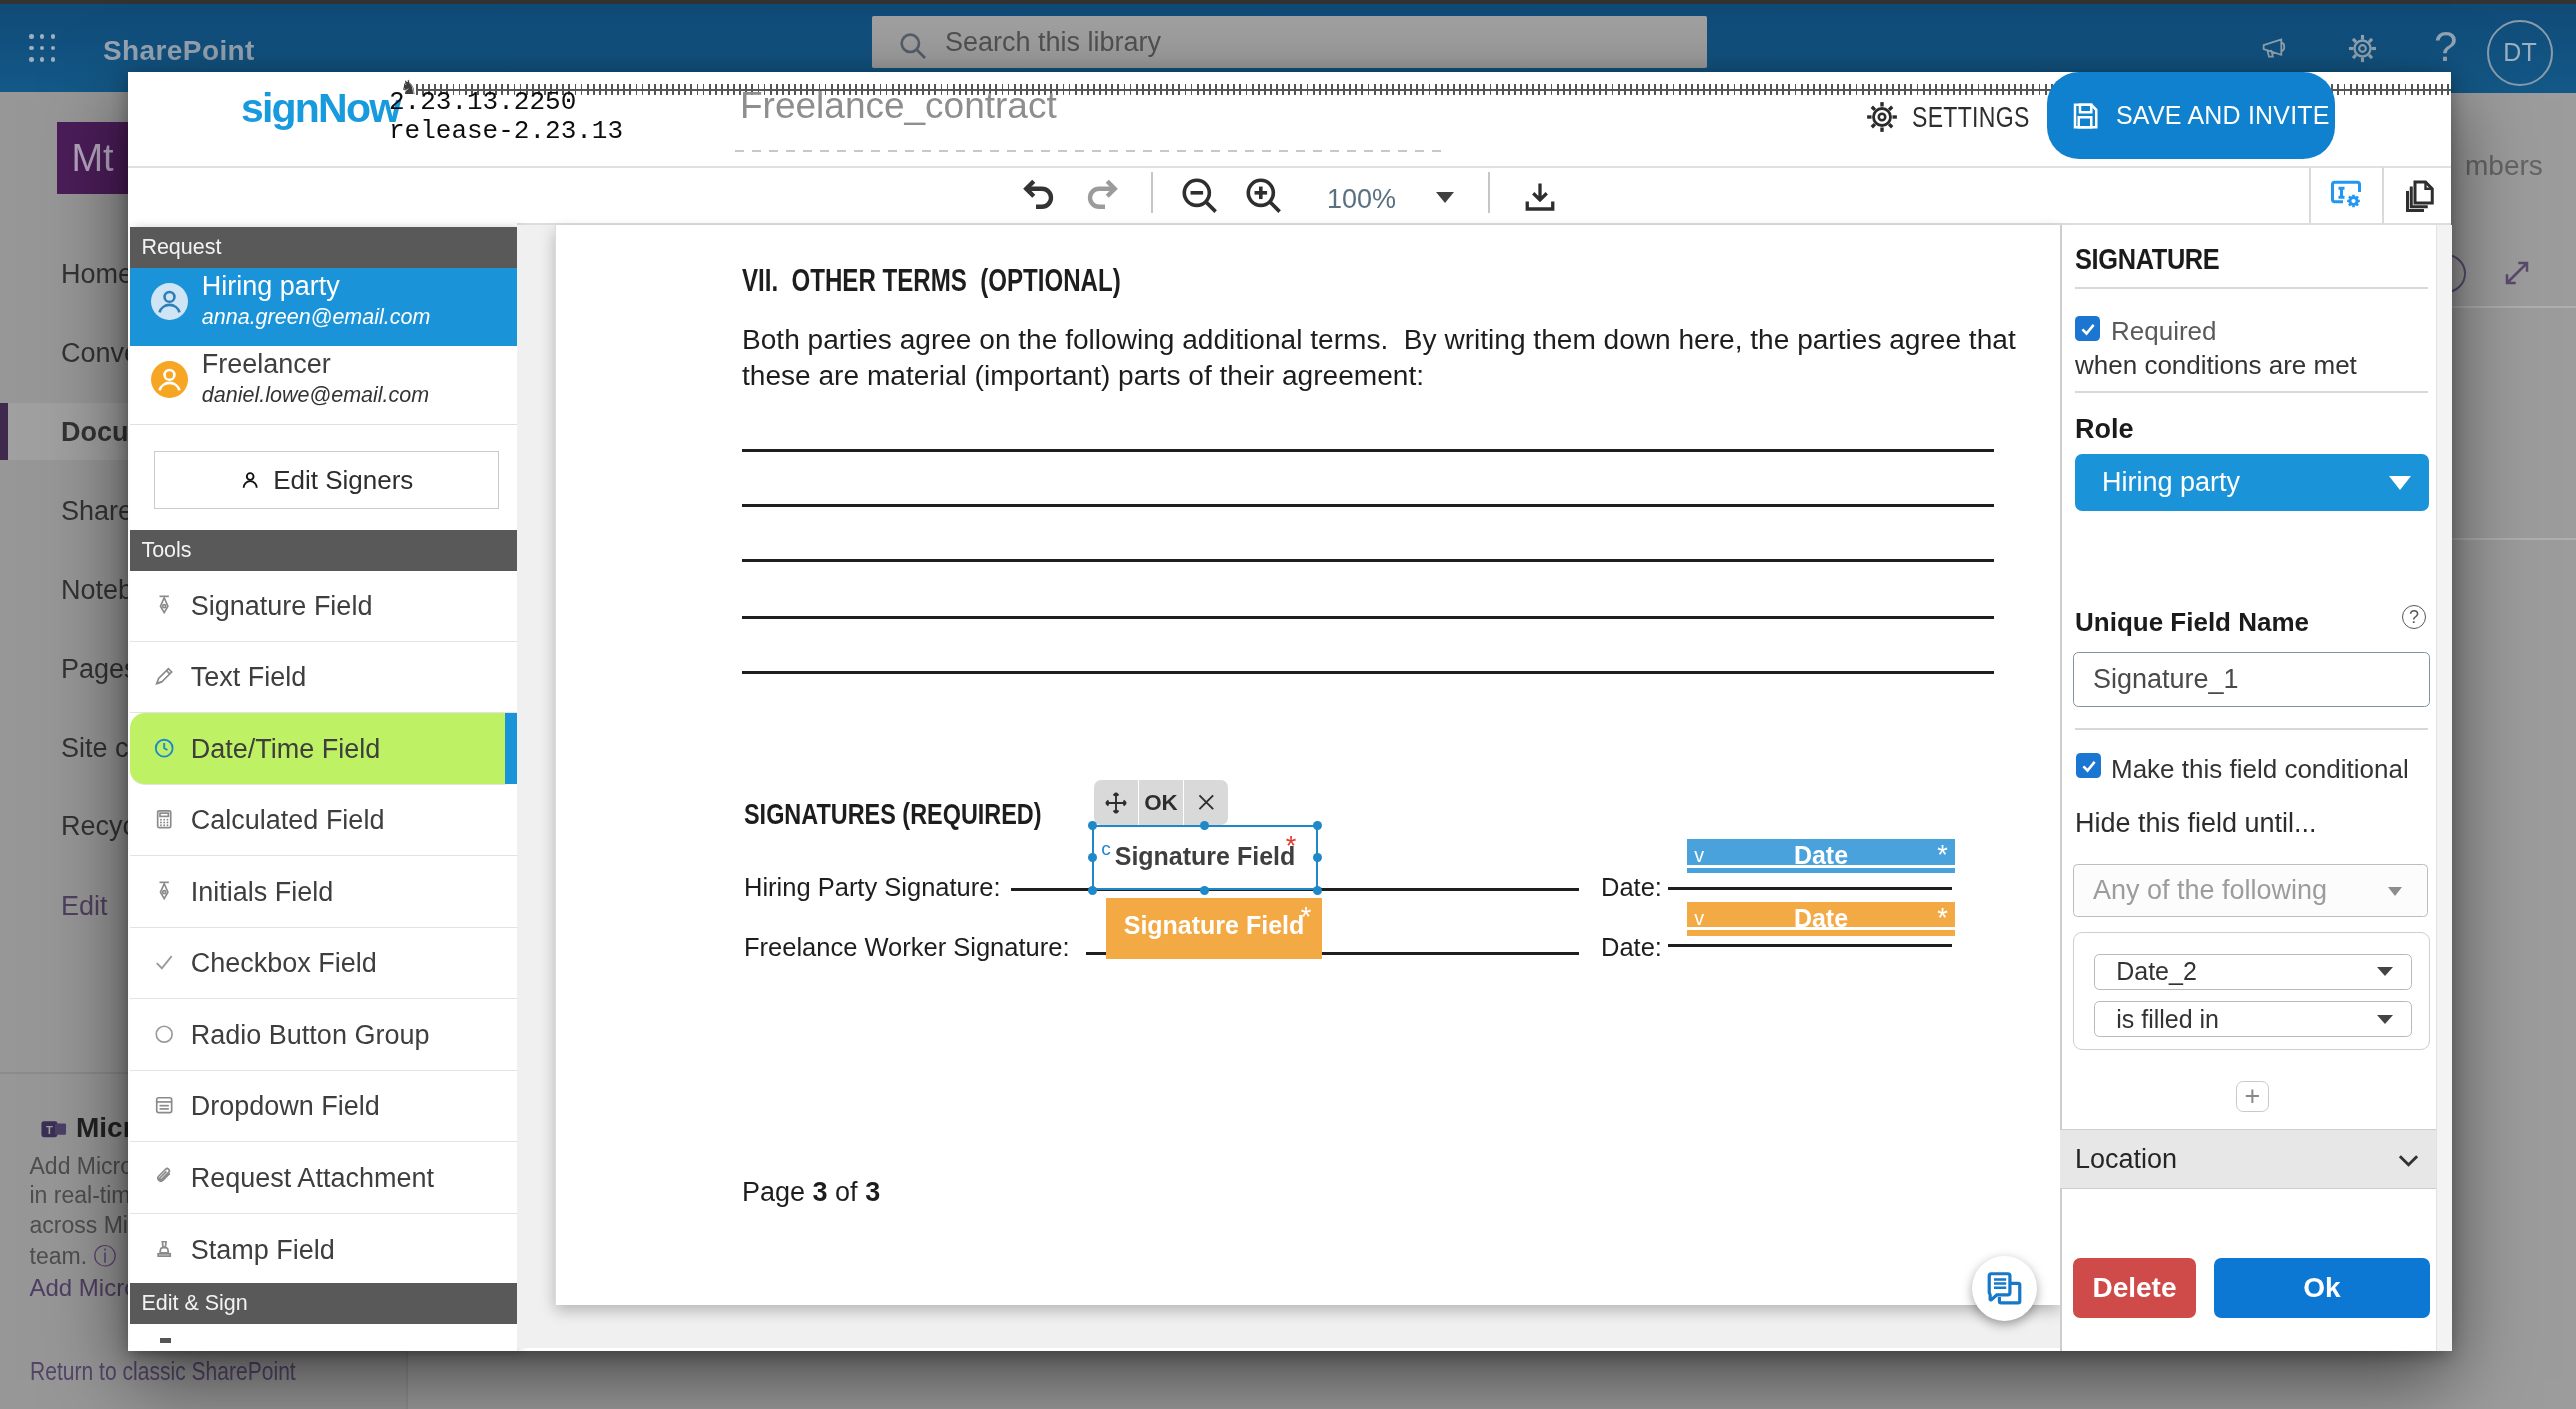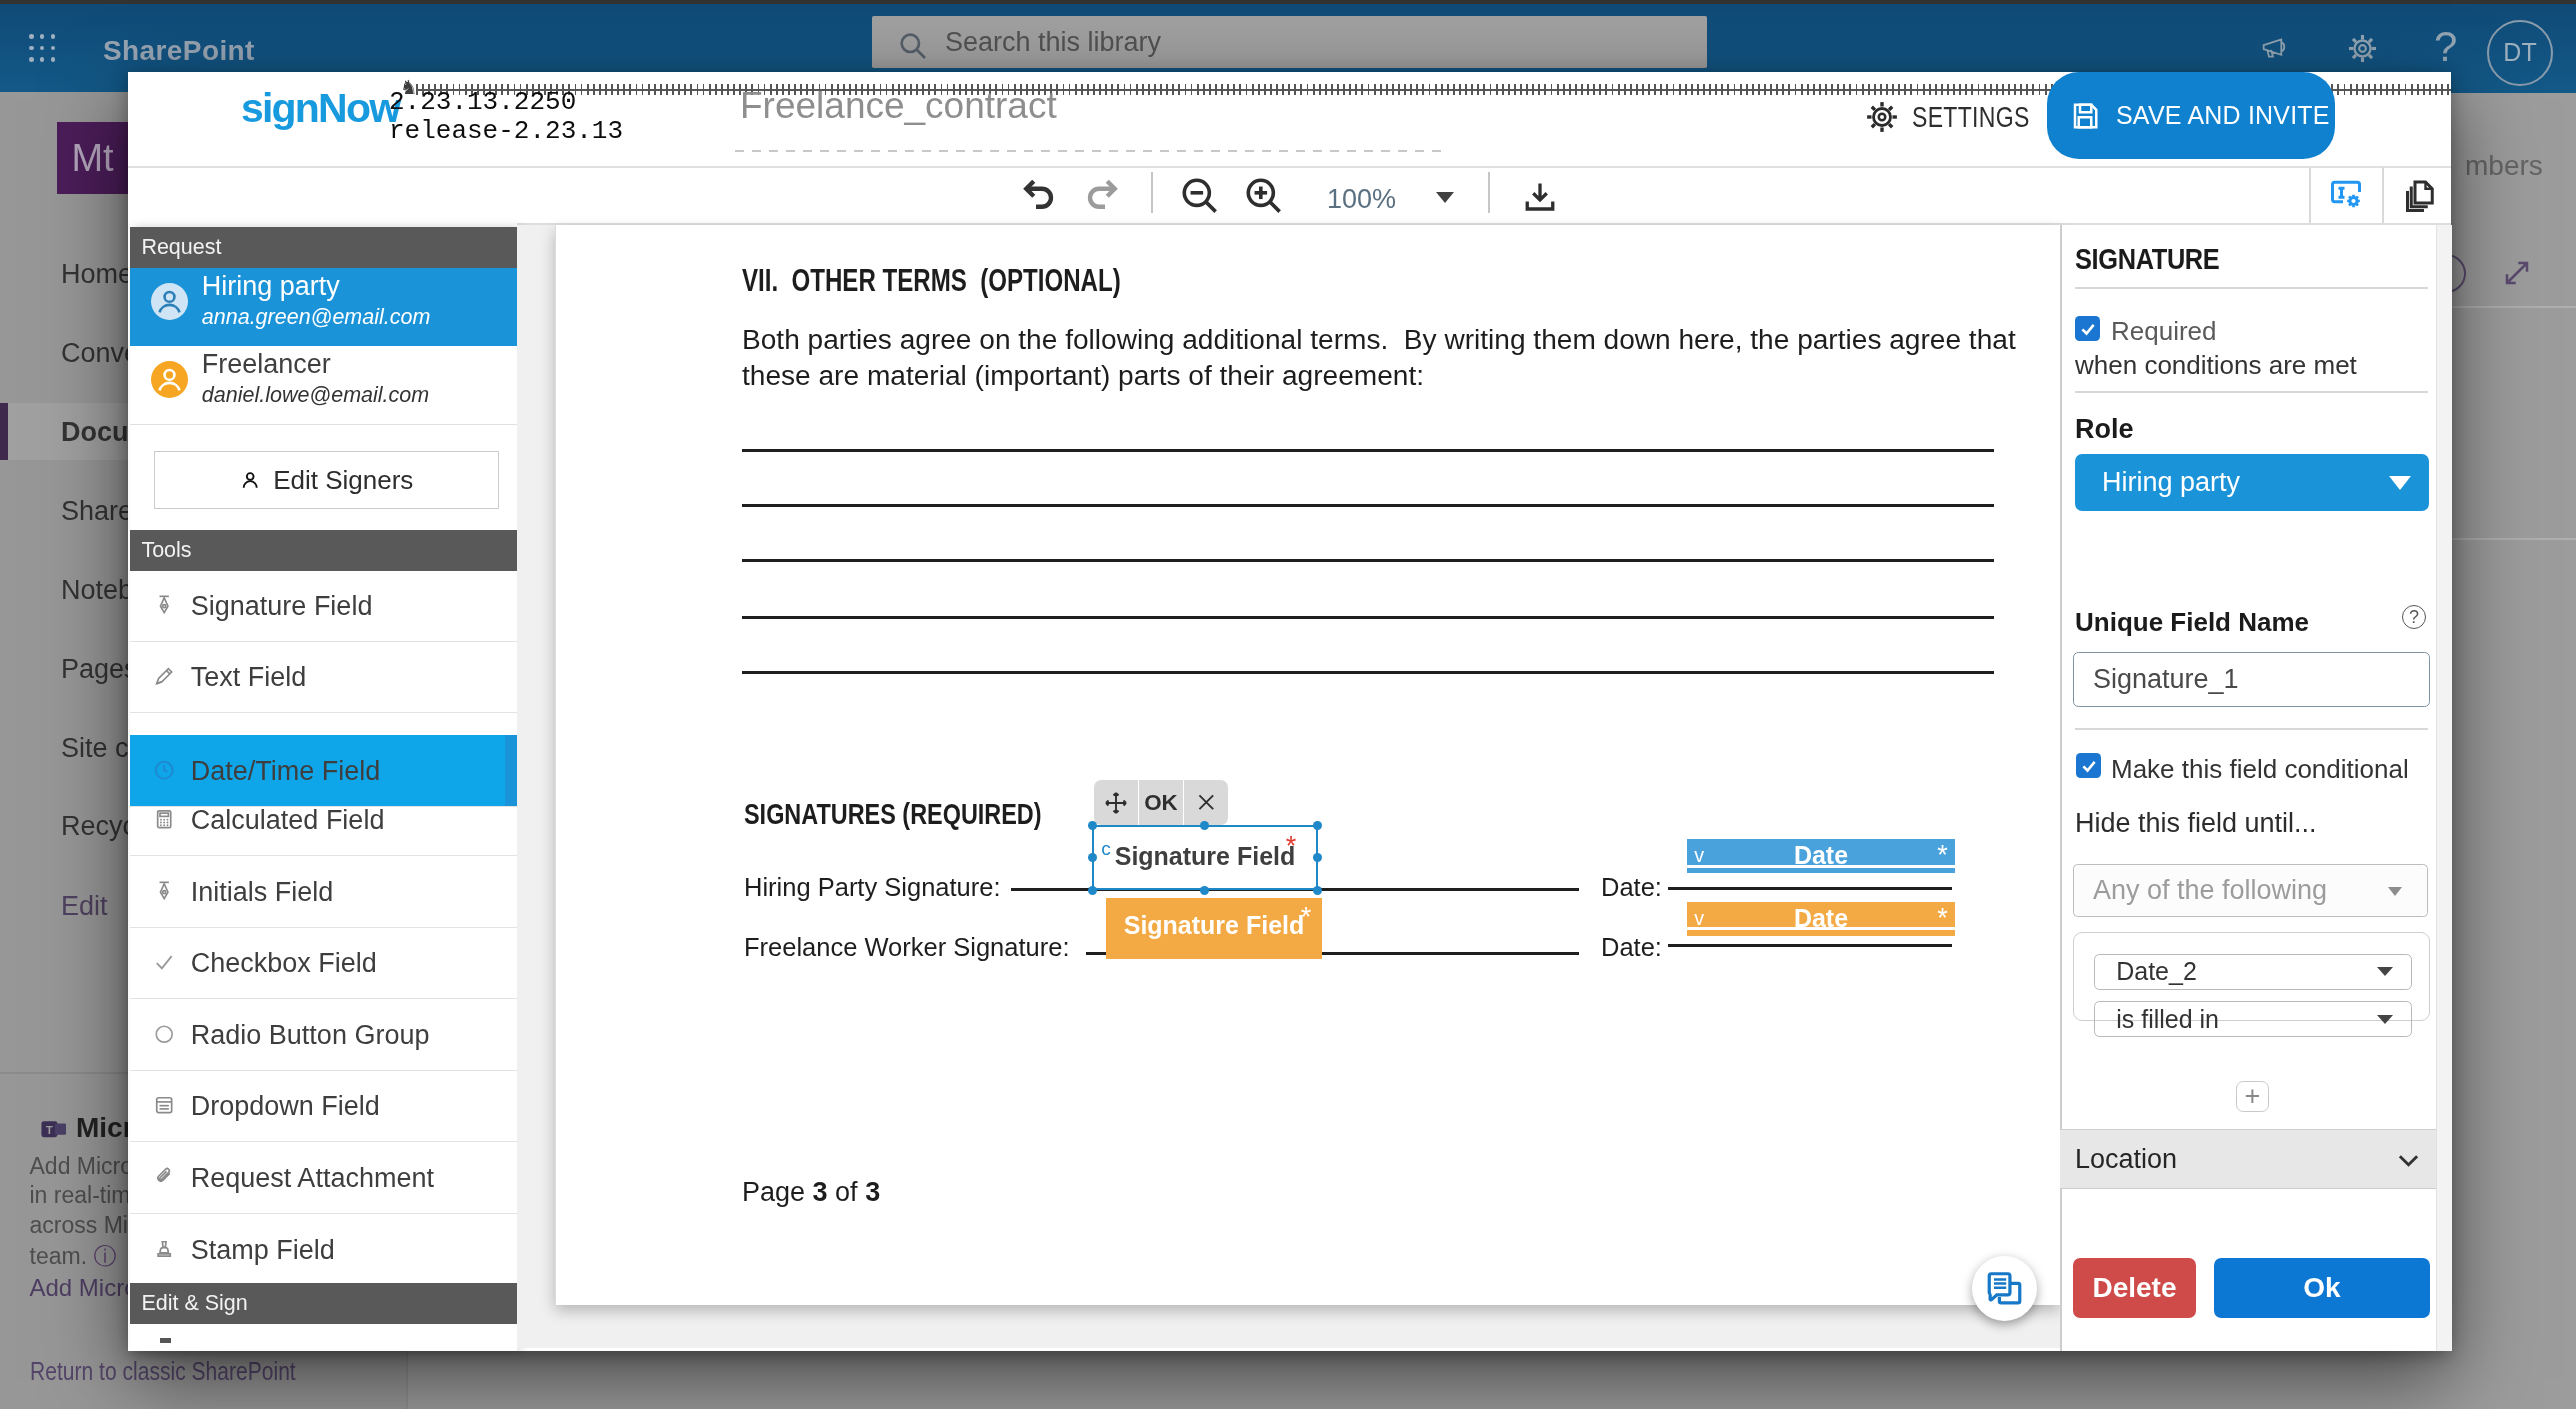--- a/index.html
+++ b/index.html
@@ -82,21 +82,21 @@
   
   .rpanel{left:1932px;top:153px;width:391px;height:1126px;background:#fff;border-left:2.7px solid #cdcdcd;box-sizing:border-box;}
   .scrollstrip{left:2308px;top:153px;width:15px;height:1126px;background:#f3f3f3;border-left:0.9px solid #e2e2e2;}
   .ptxt{position:absolute;color:#1b1b1b;}
   .phr{position:absolute;left:1947px;width:353px;height:1.8px;background:#d8d8d8;}
   .cb{position:absolute;width:25px;height:25px;border-radius:4.5px;background:#1b76d1;display:flex;align-items:center;justify-content:center;}
   .roledd{left:1947px;top:382px;width:354px;height:57px;background:#1a93d8;border-radius:7.2px;color:#fff;font-size:27px;display:flex;align-items:center;padding-left:27px;box-sizing:border-box;}
   .graybar{position:absolute;left:1932px;width:376px;height:58px;background:#e7e7e7;border-top:1.8px solid #cecece;border-bottom:1.8px solid #cecece;box-sizing:border-box;color:#262626;font-size:27px;display:flex;align-items:center;padding-left:15px;}
   .input1{left:1945px;top:580px;width:357px;height:55px;border:1.8px solid #7f93a4;border-radius:5.4px;box-sizing:border-box;font-size:27px;color:#4a4a4a;display:flex;align-items:center;padding-left:19px;}
   .anydd{left:1945px;top:792px;width:355px;height:53px;border:1.8px solid #bdbdbd;border-radius:4.5px;box-sizing:border-box;background:#fcfcfc;font-size:27px;color:#9c9c9c;display:flex;align-items:center;padding-left:19px;}
-  .group{left:1945px;top:860px;width:357px;height:89px;border:1.8px solid #cfcfcf;border-radius:9px;box-sizing:border-box;}
+  .group{left:1945px;top:860px;width:357px;height:118px;border:1.8px solid #cfcfcf;border-radius:9px;box-sizing:border-box;}
   .gdd{position:absolute;left:19.7px;width:318px;height:36px;border:1.8px solid #b9b9b9;border-radius:5.4px;box-sizing:border-box;font-size:25px;color:#333;display:flex;align-items:center;padding-left:21.5px;}
   .plusbtn{left:2108px;top:1009px;width:33px;height:31px;border:1.8px solid #c9c9c9;border-radius:7.2px;box-sizing:border-box;color:#888;font-size:27px;display:flex;align-items:center;justify-content:center;}
   .delbtn{left:1945px;top:1186px;width:123px;height:60px;background:#cf4b4a;border-radius:7.2px;color:#fff;font-size:28px;font-weight:bold;display:flex;align-items:center;justify-content:center;}
   .okbtn{left:2086px;top:1186px;width:216px;height:60px;background:#0d78d4;border-radius:7.2px;color:#fff;font-size:28px;font-weight:bold;display:flex;align-items:center;justify-content:center;}
   .fab{left:1844px;top:1184px;width:65px;height:65px;border-radius:50%;background:#fff;box-shadow:0 3.6px 10.7px rgba(0,0,0,.35);display:flex;align-items:center;justify-content:center;}
   .ddcaret{position:absolute;width:0;height:0;border-left:8px solid transparent;border-right:8px solid transparent;border-top:9.8px solid #8d8d8d;}
 </style>
 
   <div class="abs suite"></div>
   <div class="abs sphead"></div>
@@ -294,21 +294,21 @@
     <div class="trow" style="top:414px;">
           <span class="ico">
             <svg width="22.4" height="22.4" viewBox="0 0 24 24" fill="none" stroke="#8a8a8a" stroke-width="1.8">
               <path d="M4 20 L6 14.5 L16.5 4 L20 7.5 L9.5 18 Z"></path>
               <line x1="14.5" y1="6" x2="18" y2="9.5"></line>
               <line x1="4" y1="20" x2="9.5" y2="18"></line>
             </svg>
           </span>
           <span class="lbl">Text Field</span>
         </div>
-    <div class="trow" style="top:508px;background:#0ea5e9;">
+    <div class="trow" style="top:486px;background:#bef264;border-radius:15px;">
           <span class="ico">
             <svg width="22.4" height="22.4" viewBox="0 0 24 24" fill="none" stroke="#1e88d0" stroke-width="2">
               <circle cx="12" cy="12" r="9"></circle>
               <path d="M12 6.5 V12 L15.5 14"></path>
             </svg>
           </span>
           <span class="lbl">Date/Time Field</span>
           <span style="position:absolute;right:0;top:0;width:11.6px;height:71px;background:#1a93d8;"></span>
         </div>
     <div class="trow" style="top:557px;">

